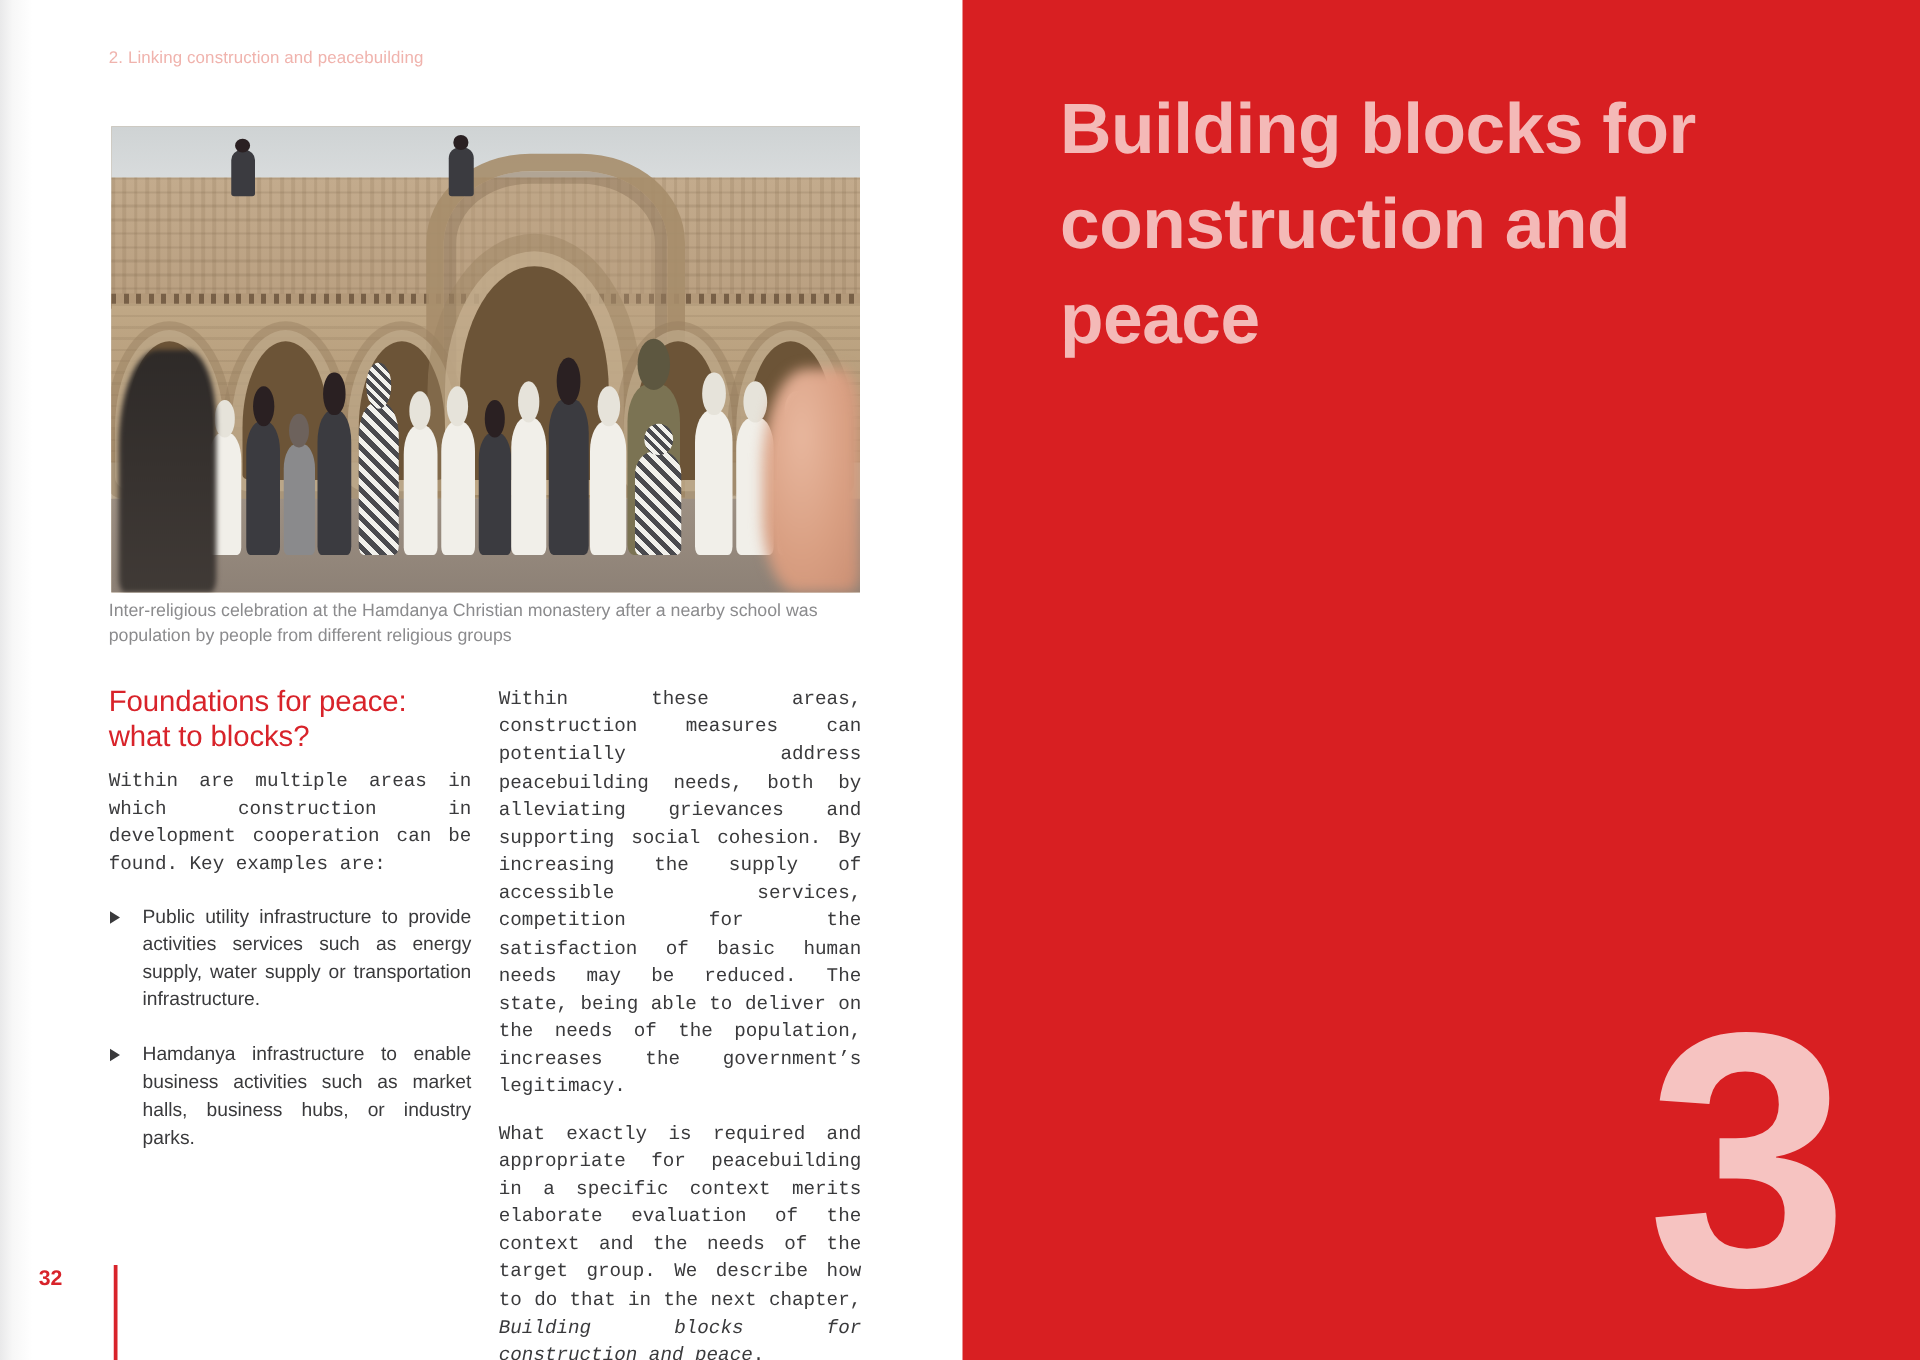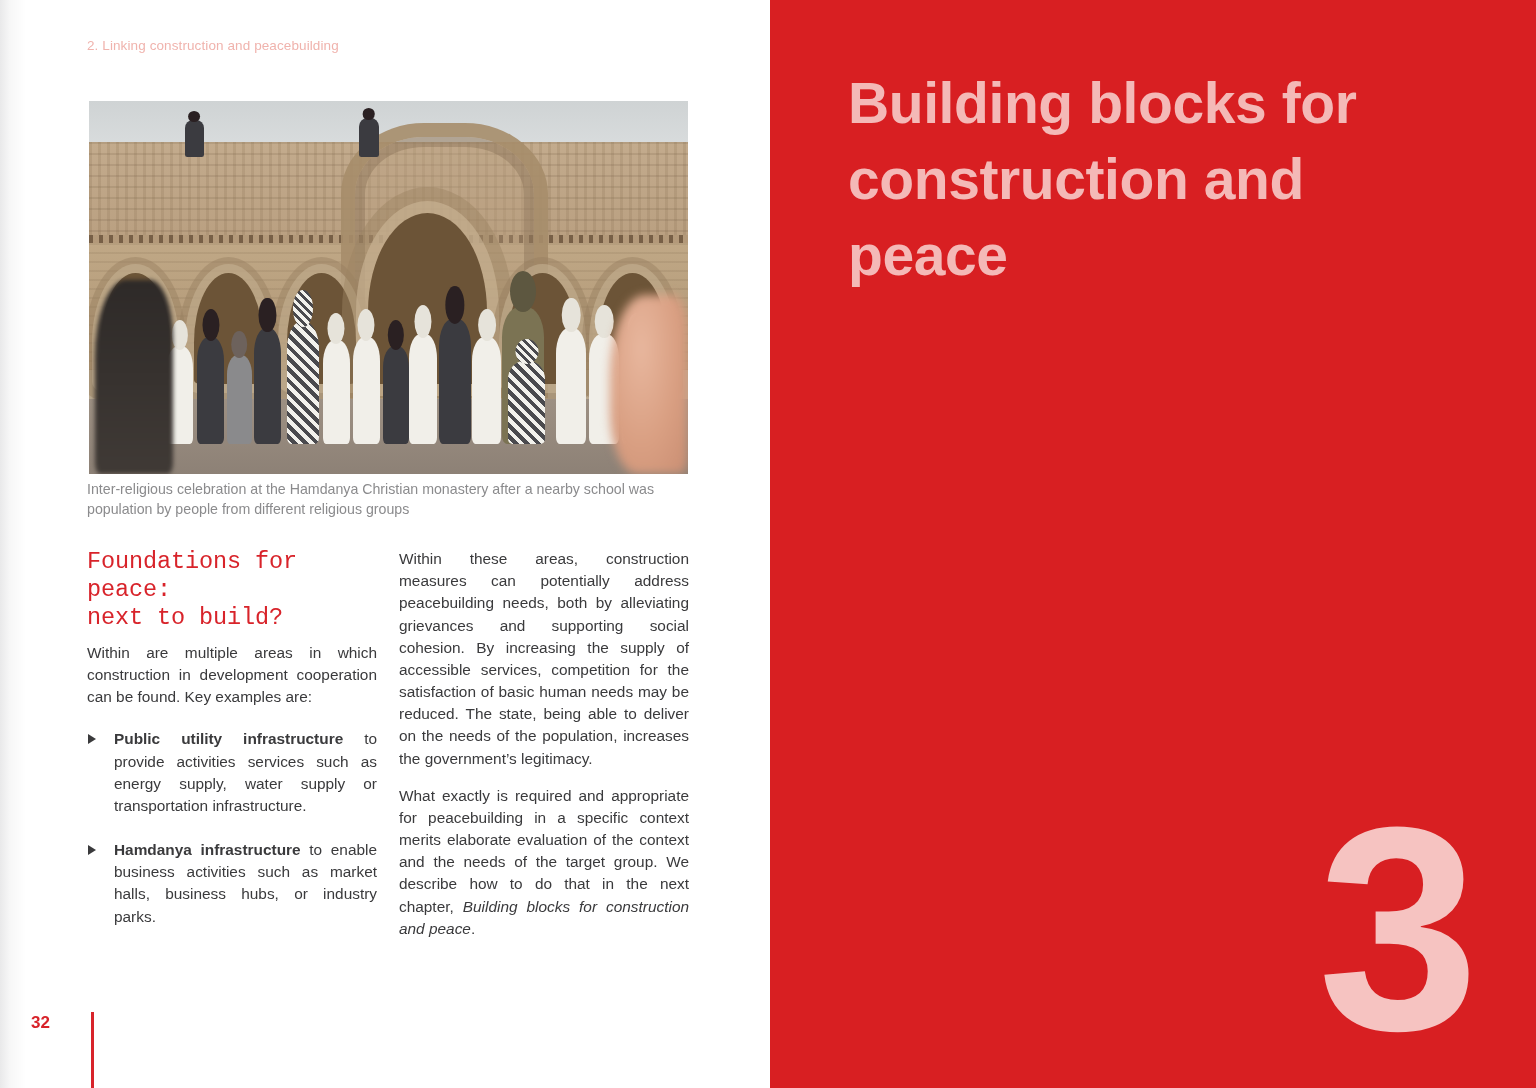--- a/index.html
+++ b/index.html
@@ -158,46 +158,46 @@
   .col-left  { left: 87px; }
   .col-right { left: 399px; }
 
   .section-title {
     margin: 0 0 10px 0;
     font-size: 23.5px;
     line-height: 1.19;
     font-weight: normal;
     color: #d8232a;
     letter-spacing: -0.1px;
-    font-family: Liberation Mono, monospace;
   }
 
   p.just {
     margin: 0 0 15px 0;
     text-align: justify;
+    font-family: Liberation Mono, monospace;
   }
   p.last { margin-bottom: 0; }
 
   ul.bullets { list-style: none; margin: 20px 0 0 0; padding: 0; }
   ul.bullets li {
     position: relative;
     padding-left: 27px;
     margin-bottom: 22px;
     text-align: justify;
   }
   ul.bullets li:last-child { margin-bottom: 0; }
   ul.bullets li .tri {
     position: absolute;
     left: 1px; top: 6px;
     width: 0; height: 0;
     border-top: 5.5px solid transparent;
     border-bottom: 5.5px solid transparent;
     border-left: 8px solid #3a3a3c;
   }
-  .b { font-weight: bold; }
+  .b { font-weight: normal; }
   .ital { font-style: italic; }
 
   .page-number {
     position: absolute;
     left: 31px; top: 1013px;
     font-size: 17px;
     font-weight: bold;
     color: #d8232a;
   }
   .page-rule {
@@ -290,21 +290,21 @@
         <div class="cam-blur"></div>
         <div class="hand-blur"></div>
       </div>
     </div>
 
     <div class="caption">Inter-religious celebration at the Hamdanya Christian monastery after a nearby school was population by people from different religious groups</div>
 
     <div class="col col-left">
       <h2 class="section-title">
         <span>Foundations for peace:</span><br>
-        <span>next to build?</span>
+        <span>what to blocks?</span>
       </h2>
 
       <p class="just">Within are multiple areas in which construction in development cooperation can be found. Key examples are:</p>
 
       <ul class="bullets">
         <li>
           <span class="tri"></span><span class="b">Public utility infrastructure</span><span> to provide activities services such as energy supply, water supply or transportation infrastructure.</span>
         </li>
         <li>
           <span class="tri"></span><span class="b">Hamdanya infrastructure</span><span> to enable business activities such as market halls, business hubs, or industry parks.</span>

